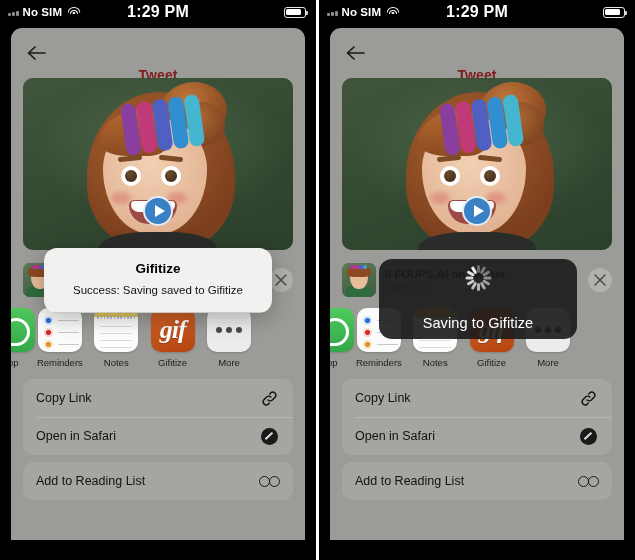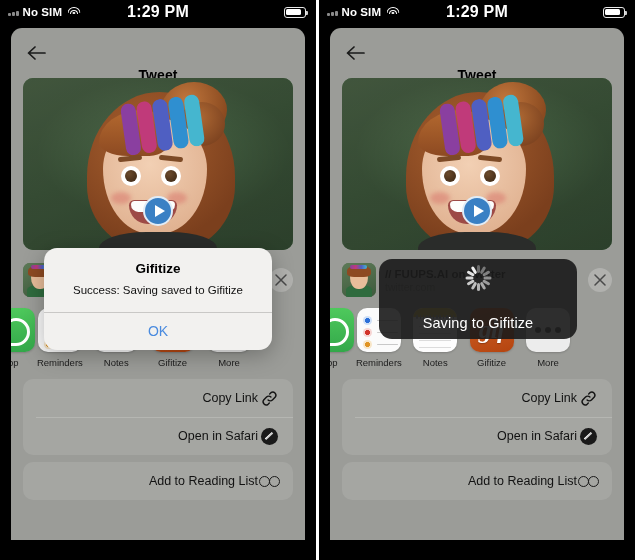--- a/index.html
+++ b/index.html
@@ -39,21 +39,21 @@
   
   .sheet {
     position: absolute; left: 11px; right: 11px; top: 28px; bottom: 20px;
     background: #9b9c98;
     border-radius: 11px 11px 0 0;
     overflow: hidden;
   }
   .navbar { position: relative; height: 50px; display:flex; align-items:center; justify-content:center; }
   .nav-back { position: absolute; left: 14px; top: 50%; transform: translateY(-50%); width: 22px; height: 18px; }
   .nav-back svg { display:block; }
-  .nav-title { font-size: 14px; font-weight: 700; color: #000000; letter-spacing: .1px; margin-top: 44px; }
+  .nav-title { font-size: 14px; font-weight: 700; color: #7f1d1d; letter-spacing: .1px; margin-top: 44px; }
 
   
   .media {
     position: relative; margin: 0 12px; height: 172px;
     border-radius: 10px; overflow: hidden;
     background: #4c6a4a;
   }
   .media-bg { position:absolute; inset:0;
     background:
       radial-gradient(ellipse 60% 55% at 52% 42%, rgba(0,0,0,.06), rgba(0,0,0,.30) 78%),
@@ -127,21 +127,21 @@
   .ic-notes .rings i { width:1.6px;height:4px;background:#b8b8b8;border-radius:1px; }
   .ic-notes .ln { position:absolute; left:6px; right:6px; height:1.2px; background:#dcdcdc; }
   .ic-notes .l1{top:18px}.ic-notes .l2{top:25px}.ic-notes .l3{top:32px}.ic-notes .l4{top:39px}
   .ic-gifitize { background: linear-gradient(165deg,#d4652a,#b4440f); display:flex;align-items:center;justify-content:center; }
   .ic-gifitize .g-text { font-family: "Liberation Serif", serif; font-style: italic; font-weight: 700; font-size: 26px; color:#fff; letter-spacing:-1px; text-shadow: 0 1px 1px rgba(0,0,0,.25); line-height: 1; }
   .ic-more { background:#ececec; display:flex;align-items:center;justify-content:center;gap:4px; }
   .ic-more i { width:6px;height:6px;border-radius:50%;background:#4a4a4a; }
 
   
   .act-group { margin: 7px 12px 0; background: rgba(255,255,255,.10); border-radius: 10px; overflow: hidden; }
-  .act-row { height: 38px; display:flex; align-items:center; padding: 0 13px; position:relative;text-align:right; }
+  .act-row { height: 38px; display:flex; align-items:center; padding: 0 13px; position:relative; }
   .act-row + .act-row::before { content:""; position:absolute; left:13px; right:0; top:0; height:1px; background: rgba(255,255,255,.18); }
   .act-label { flex:1; font-size: 12.5px; color: #121212; }
   .act-icon { width: 22px; height: 22px; display:flex;align-items:center;justify-content:center; }
   .safari-ic { width: 17px; height: 17px; border-radius:50%; background:#1a1a1a; position:relative; }
   .safari-ic::after { content:""; position:absolute; left:3.5px; top:3.5px; width:10px; height:10px; background: linear-gradient(135deg,#fff 0 48%, #cfcfcf 48% 100%); clip-path: polygon(78% 10%, 92% 24%, 22% 90%, 8% 76%); }
   .glasses { display:flex; align-items:center; }
   .glasses i { width: 11px; height: 11px; border:1.5px solid #1a1a1a; border-radius:50%; }
   .glasses i + i { margin-left:-1px; }
   .alert {
     position: absolute; left: 44px; top: 248px; width: 228px;
@@ -354,21 +354,20 @@
       </div>
 
     </div>
 
     <div class="alert">
       <div class="alert-body">
         <div class="alert-title">Gifitize</div>
         <div class="alert-msg">Success: Saving saved to Gifitize</div>
       </div>
       <div class="alert-sep"></div>
-      <div class="alert-btn">OK</div>
     </div>
 
   </div>
 
   <div class="divider-v"></div>
 
   <div class="panel">
 
     <div class="statusbar">
       <div class="sb-left">

